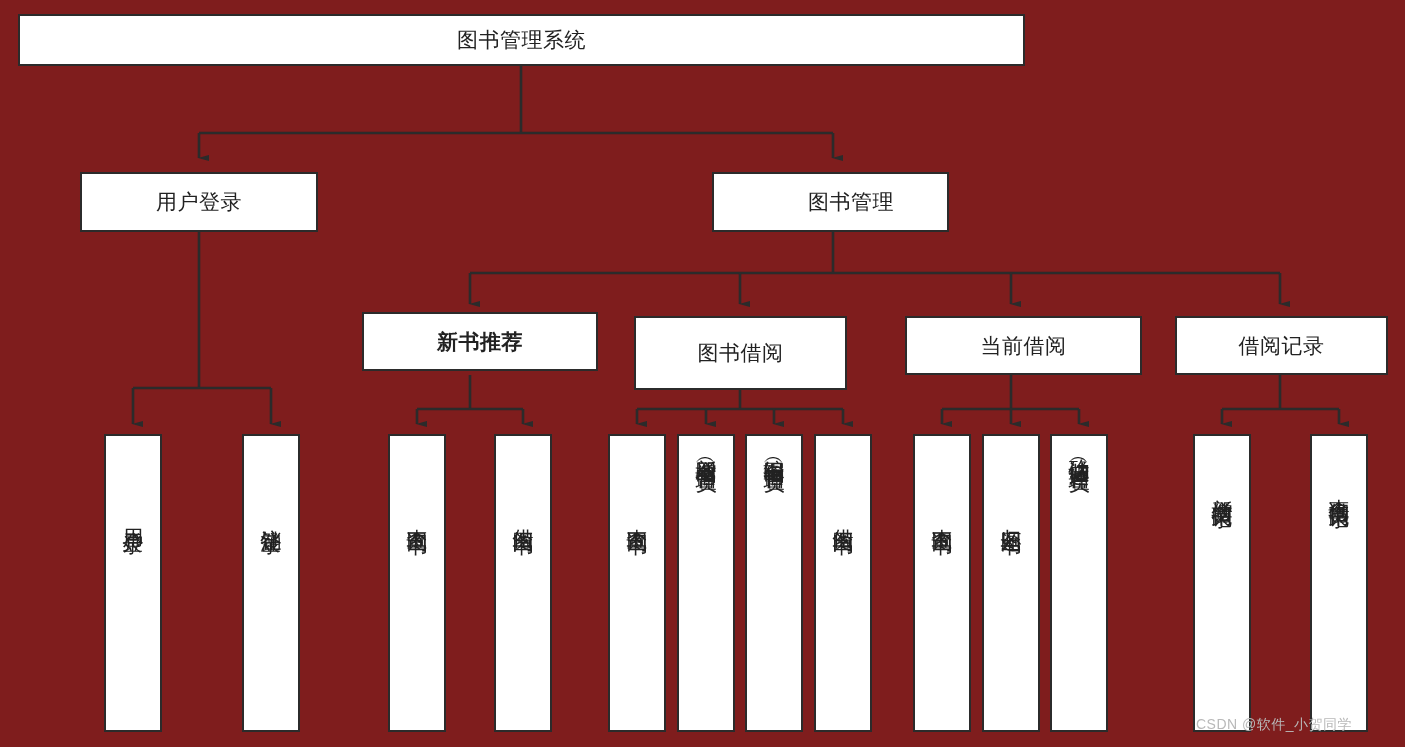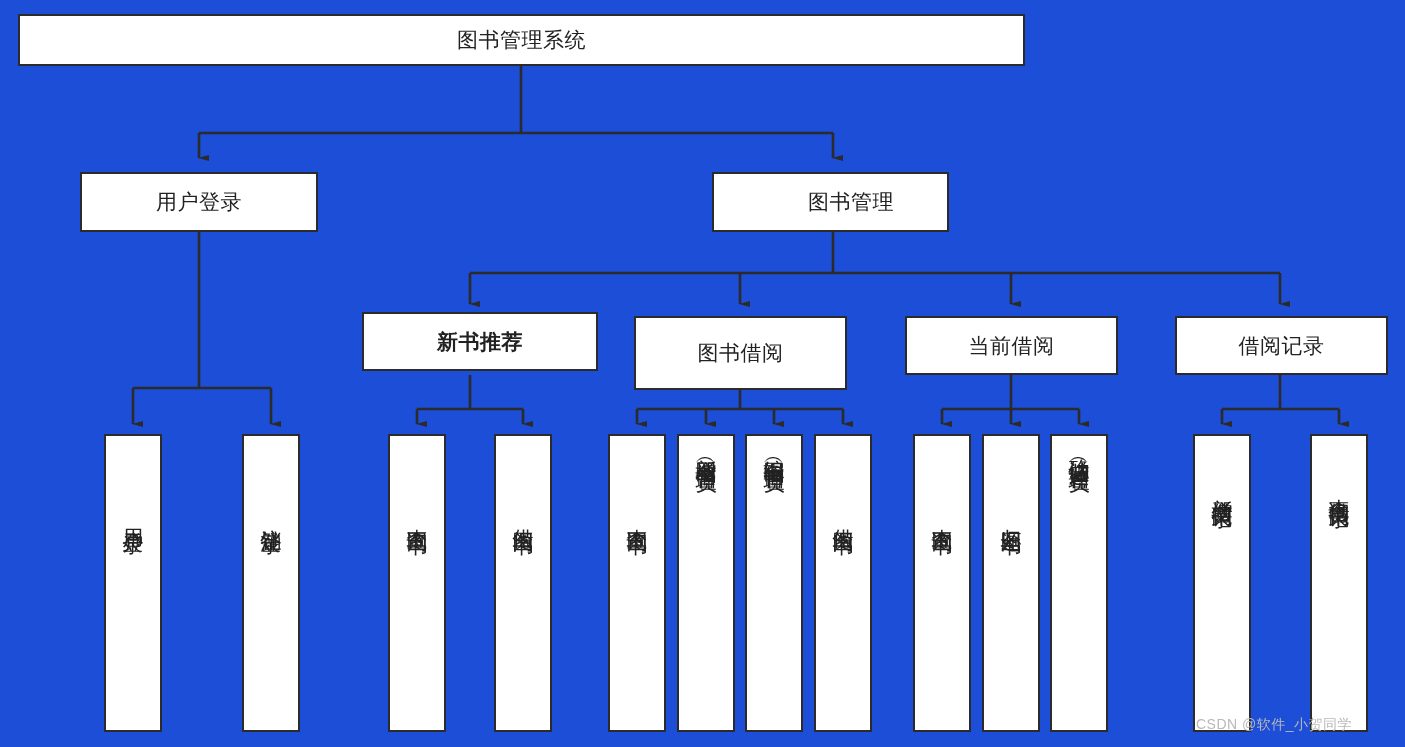--- a/index.html
+++ b/index.html
@@ -7,21 +7,21 @@
     padding: 0;
     background: #ffffff;
   }
   body {
     font-family: "Liberation Sans", "DejaVu Sans", sans-serif;
   }
   #canvas {
     position: relative;
     width: 1405px;
     height: 747px;
-    background: #1d4ed8;
+    background: #7f1d1d;
     overflow: hidden;
   }
   svg#edges {
     position: absolute;
     left: 0;
     top: 0;
     width: 1405px;
     height: 747px;
     pointer-events: none;
   }
@@ -133,21 +133,21 @@
   <div class="node h" style="left:712px; top:172px; width:237px; height:60px;padding-left:41px;">
     <span class="node-label">图书管理</span>
   </div>
 
   <div class="node h" style="left:362px; top:312px; width:236px; height:59px;font-weight:bold;">
     <span class="node-label">新书推荐</span>
   </div>
   <div class="node h" style="left:634px; top:316px; width:213px; height:74px;">
     <span class="node-label">图书借阅</span>
   </div>
-  <div class="node h" style="left:905px; top:316px; width:213px; height:59px;">
+  <div class="node h" style="left:905px; top:316px; width:237px; height:59px;">
     <span class="node-label">当前借阅</span>
   </div>
   <div class="node h" style="left:1175px; top:316px; width:213px; height:59px;">
     <span class="node-label">借阅记录</span>
   </div>
 
   <div class="node v mid" style="left:104px; top:434px; width:58px; height:298px;">
     <span class="node-label">用户登录</span>
   </div>
   <div class="node v mid" style="left:242px; top:434px; width:58px; height:298px;">

